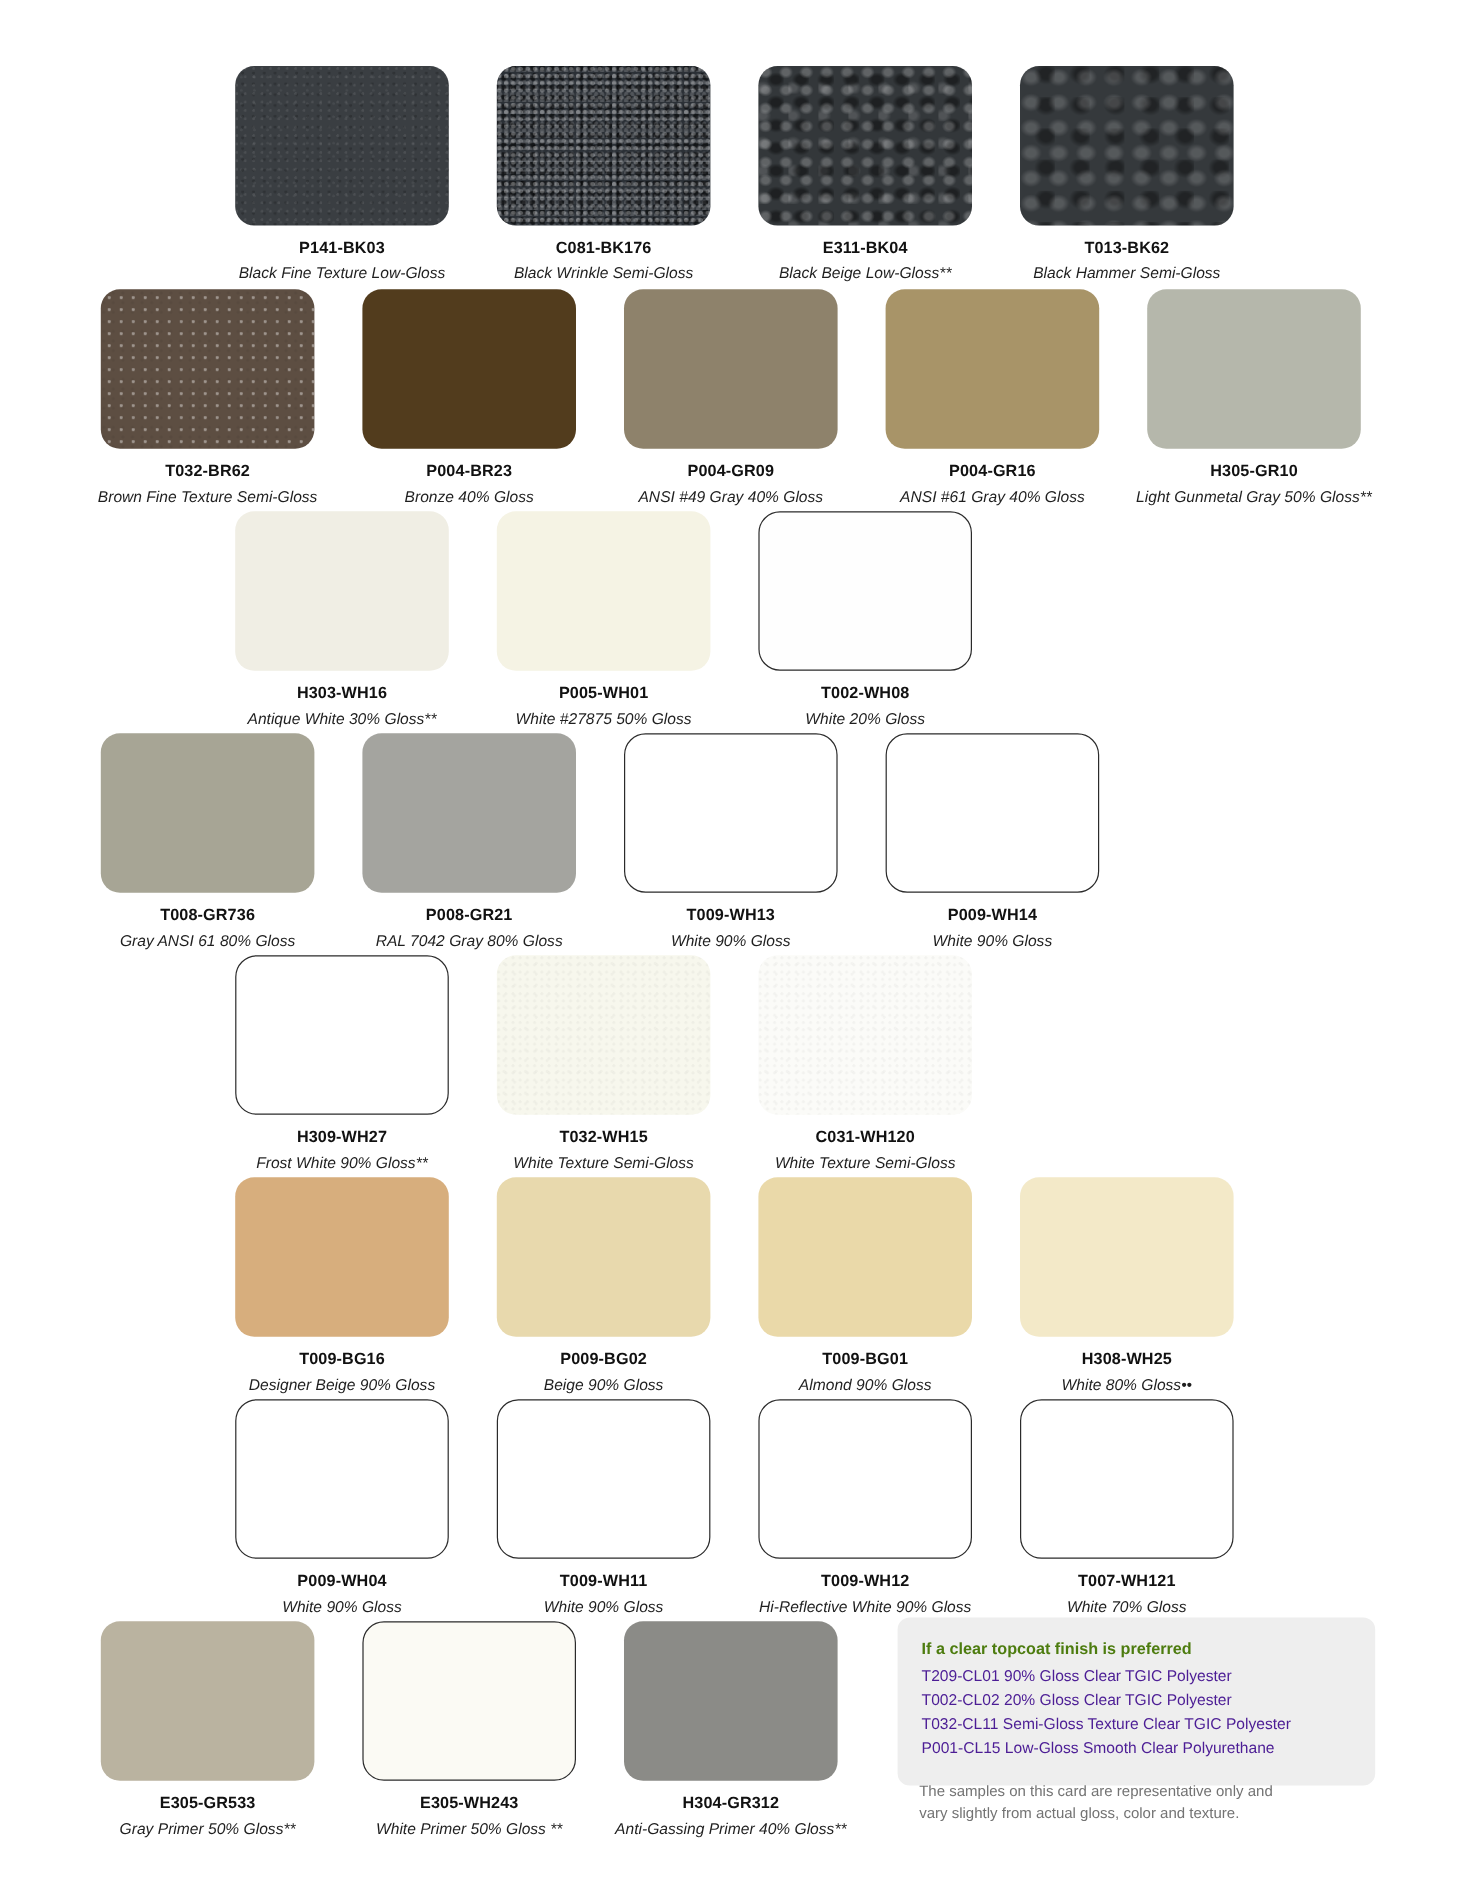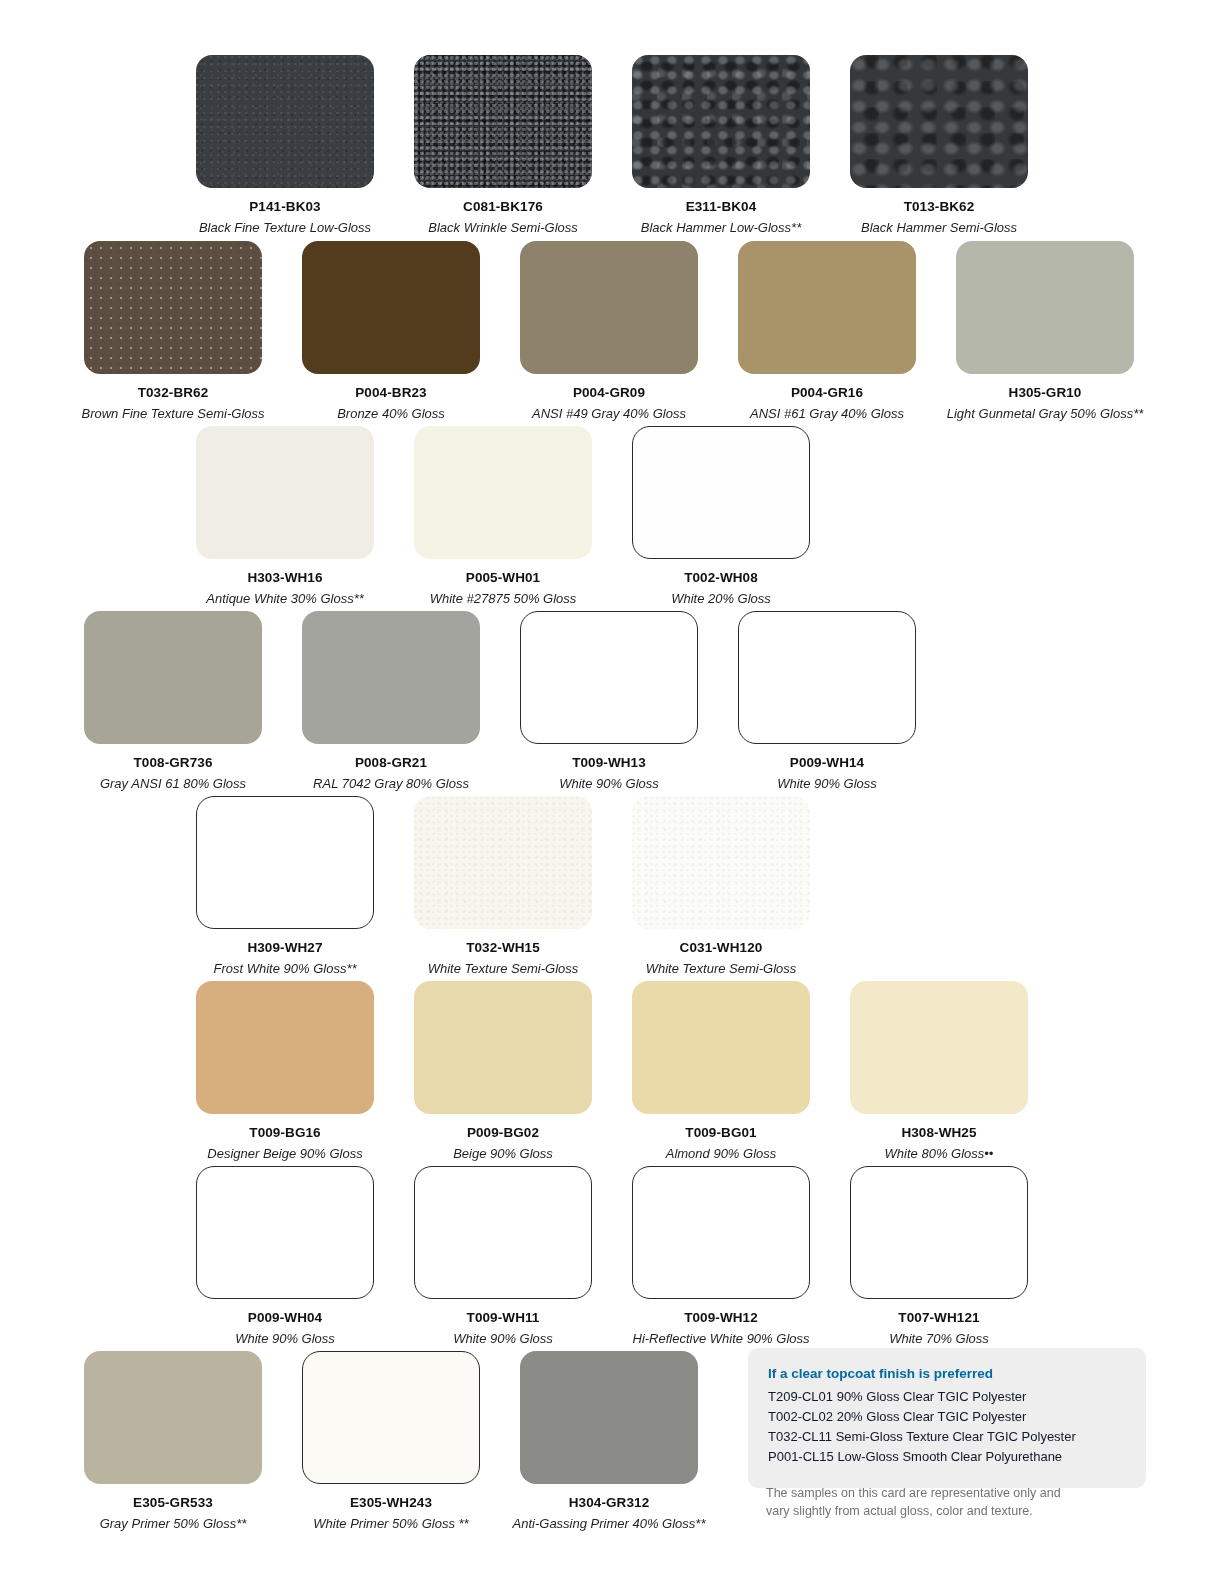--- a/index.html
+++ b/index.html
@@ -134,26 +134,26 @@
     top: 1348px;
     width: 398px;
     padding: 18px 20px 20px 20px;
     box-sizing: border-box;
     background: #eeeeee;
     border-radius: 10px;
   }
   .info-title {
     font-size: 13.5px;
     font-weight: bold;
-    color: #0369a1;
+    color: #4d7c0f;
     margin-bottom: 6px;
   }
   .info-line {
     font-size: 13px;
-    color: #0f172a;
+    color: #4c1d95;
     line-height: 1.55;
   }
   .footnote {
     position: absolute;
     left: 766px;
     top: 1484px;
     width: 400px;
     font-size: 12.5px;
     color: #737373;
     line-height: 1.45;
@@ -172,21 +172,21 @@
           <div class="desc">Black Fine Texture Low-Gloss</div>
         </div>
         <div class="swatch-cell">
           <div class="chip tex-wrinkle" style="background: rgb(43, 48, 54);"></div>
           <div class="code">C081-BK176</div>
           <div class="desc">Black Wrinkle Semi-Gloss</div>
         </div>
         <div class="swatch-cell">
           <div class="chip tex-hammer" style="background: rgb(51, 55, 58);"></div>
           <div class="code">E311-BK04</div>
-          <div class="desc">Black Hammer Low-Gloss**</div>
+          <div class="desc">Black Beige Low-Gloss**</div>
         </div>
         <div class="swatch-cell">
           <div class="chip tex-hammer2" style="background: rgb(53, 57, 60);"></div>
           <div class="code">T013-BK62</div>
           <div class="desc">Black Hammer Semi-Gloss</div>
         </div>
       </div>
       <div class="row" style="top: 241px; padding-left: 64px;">
         <div class="swatch-cell">
           <div class="chip tex-soft" style="background: rgb(93, 78, 66);"></div>

